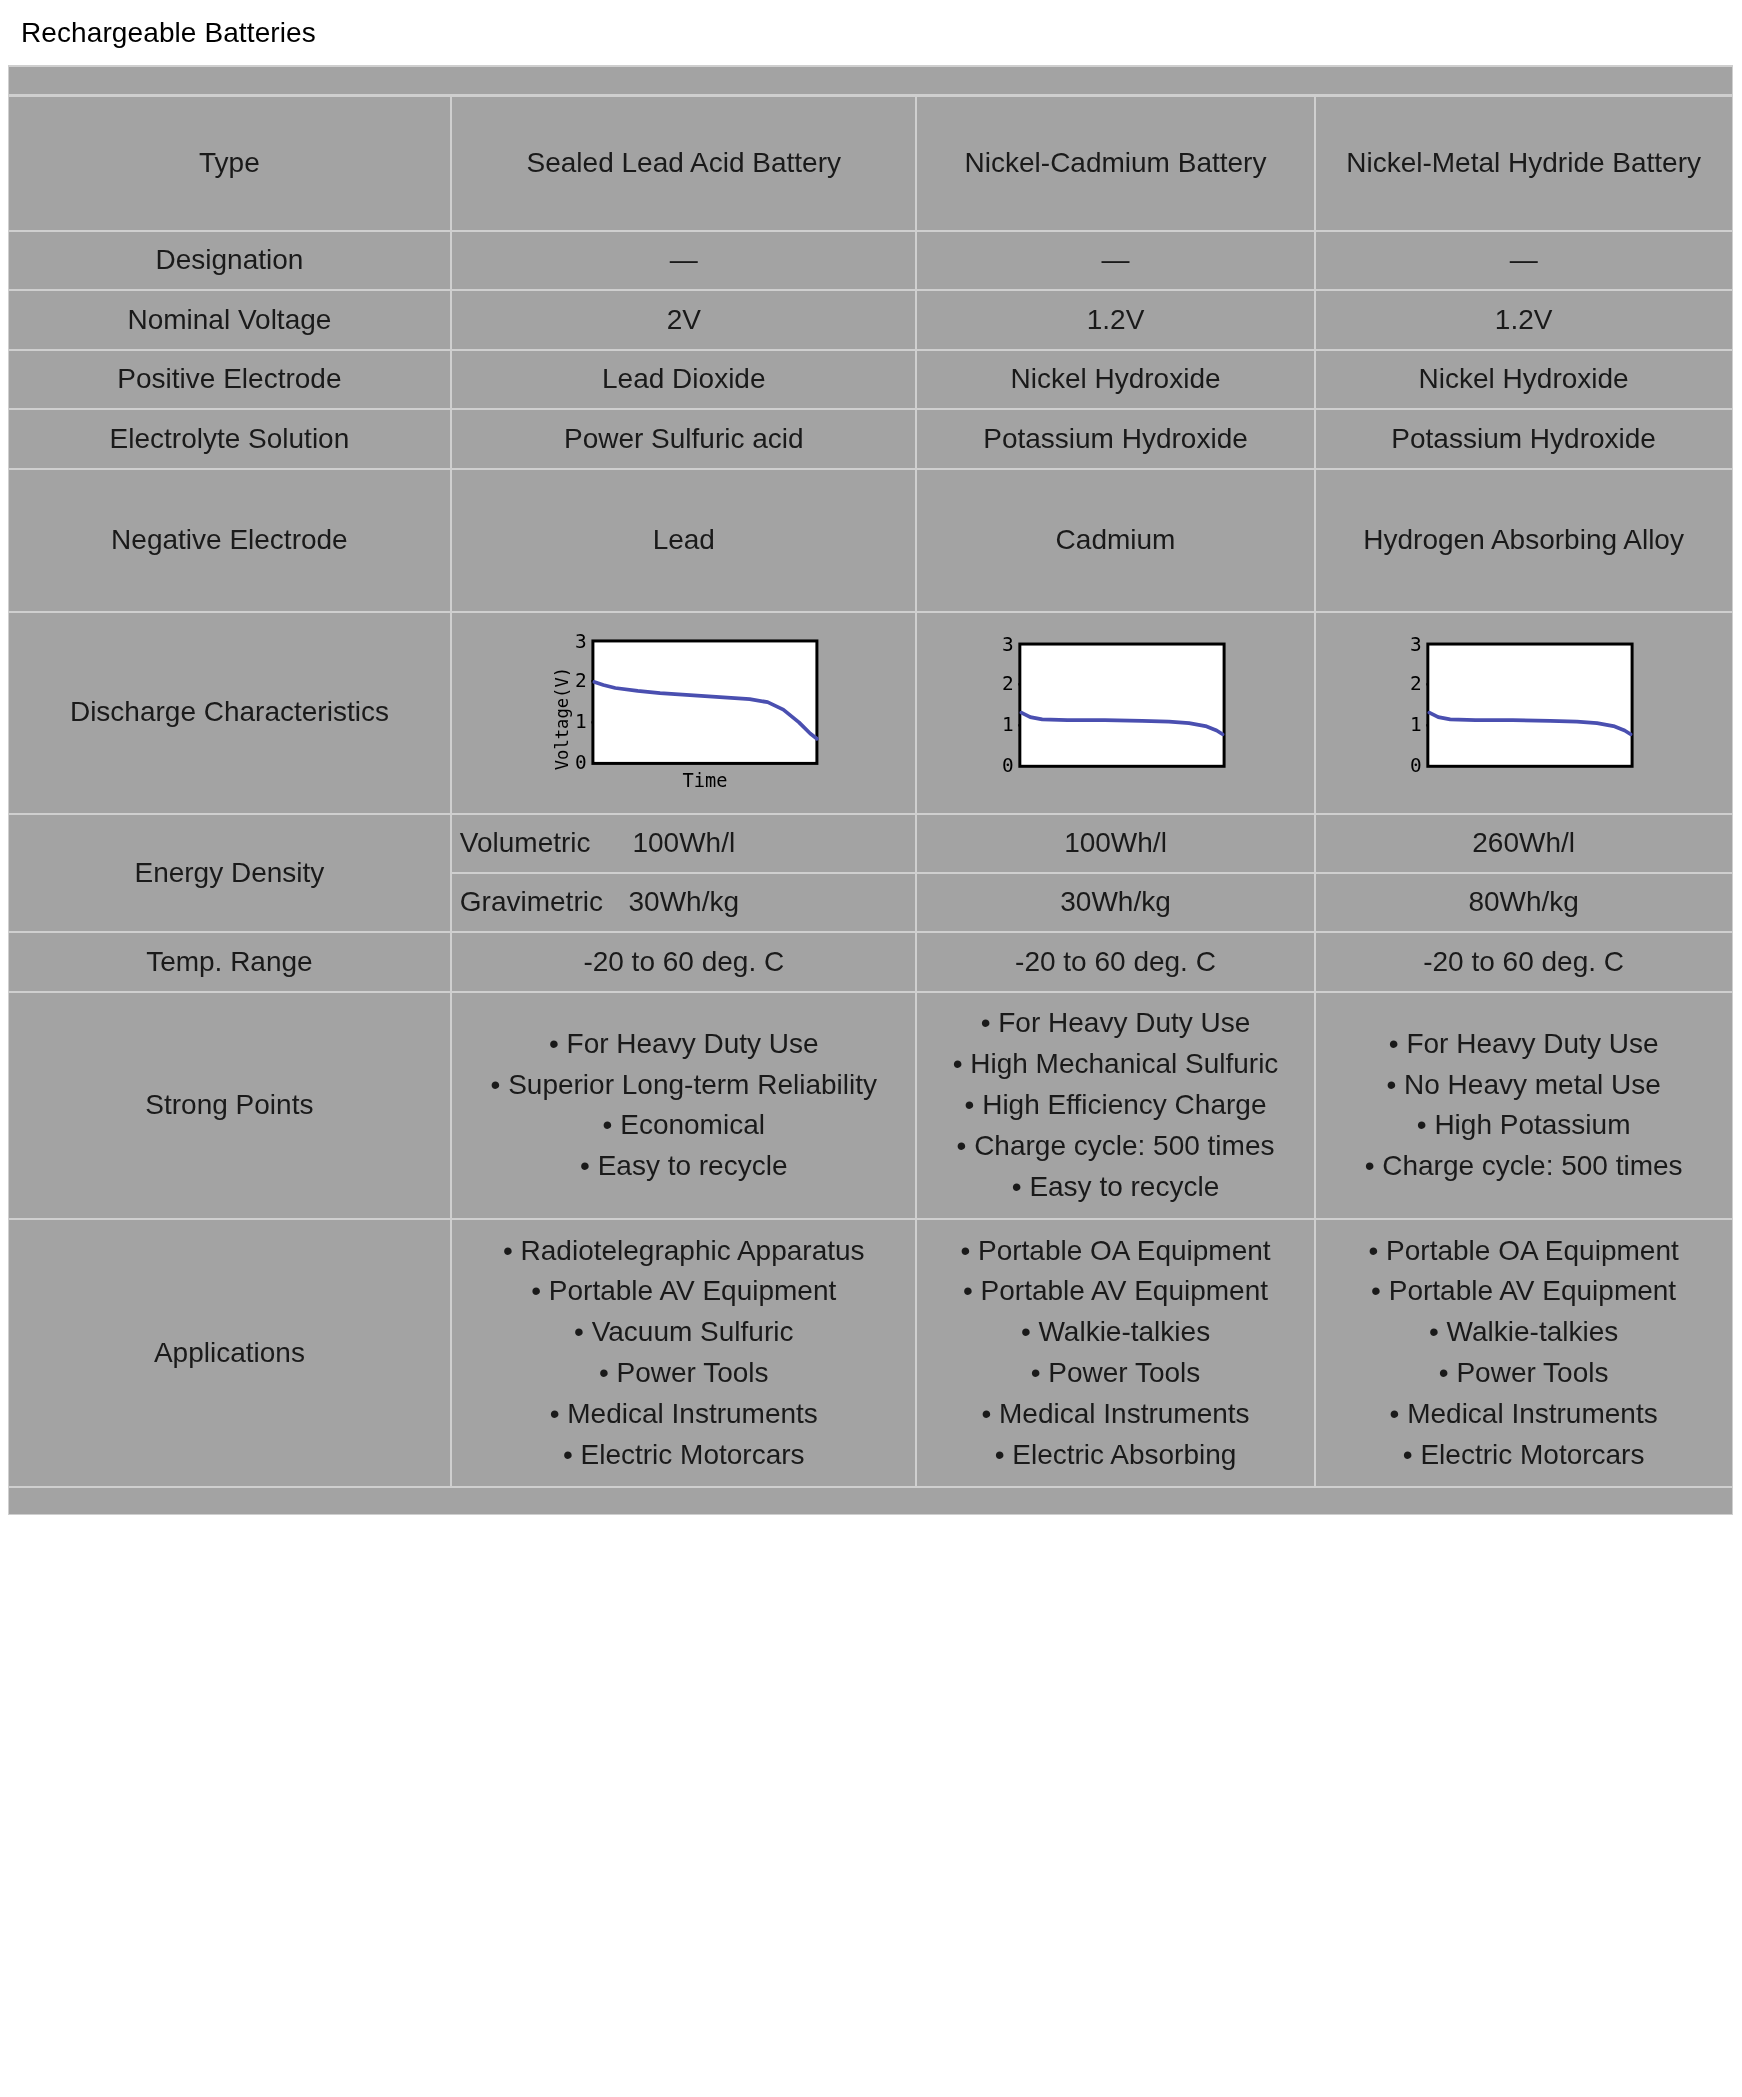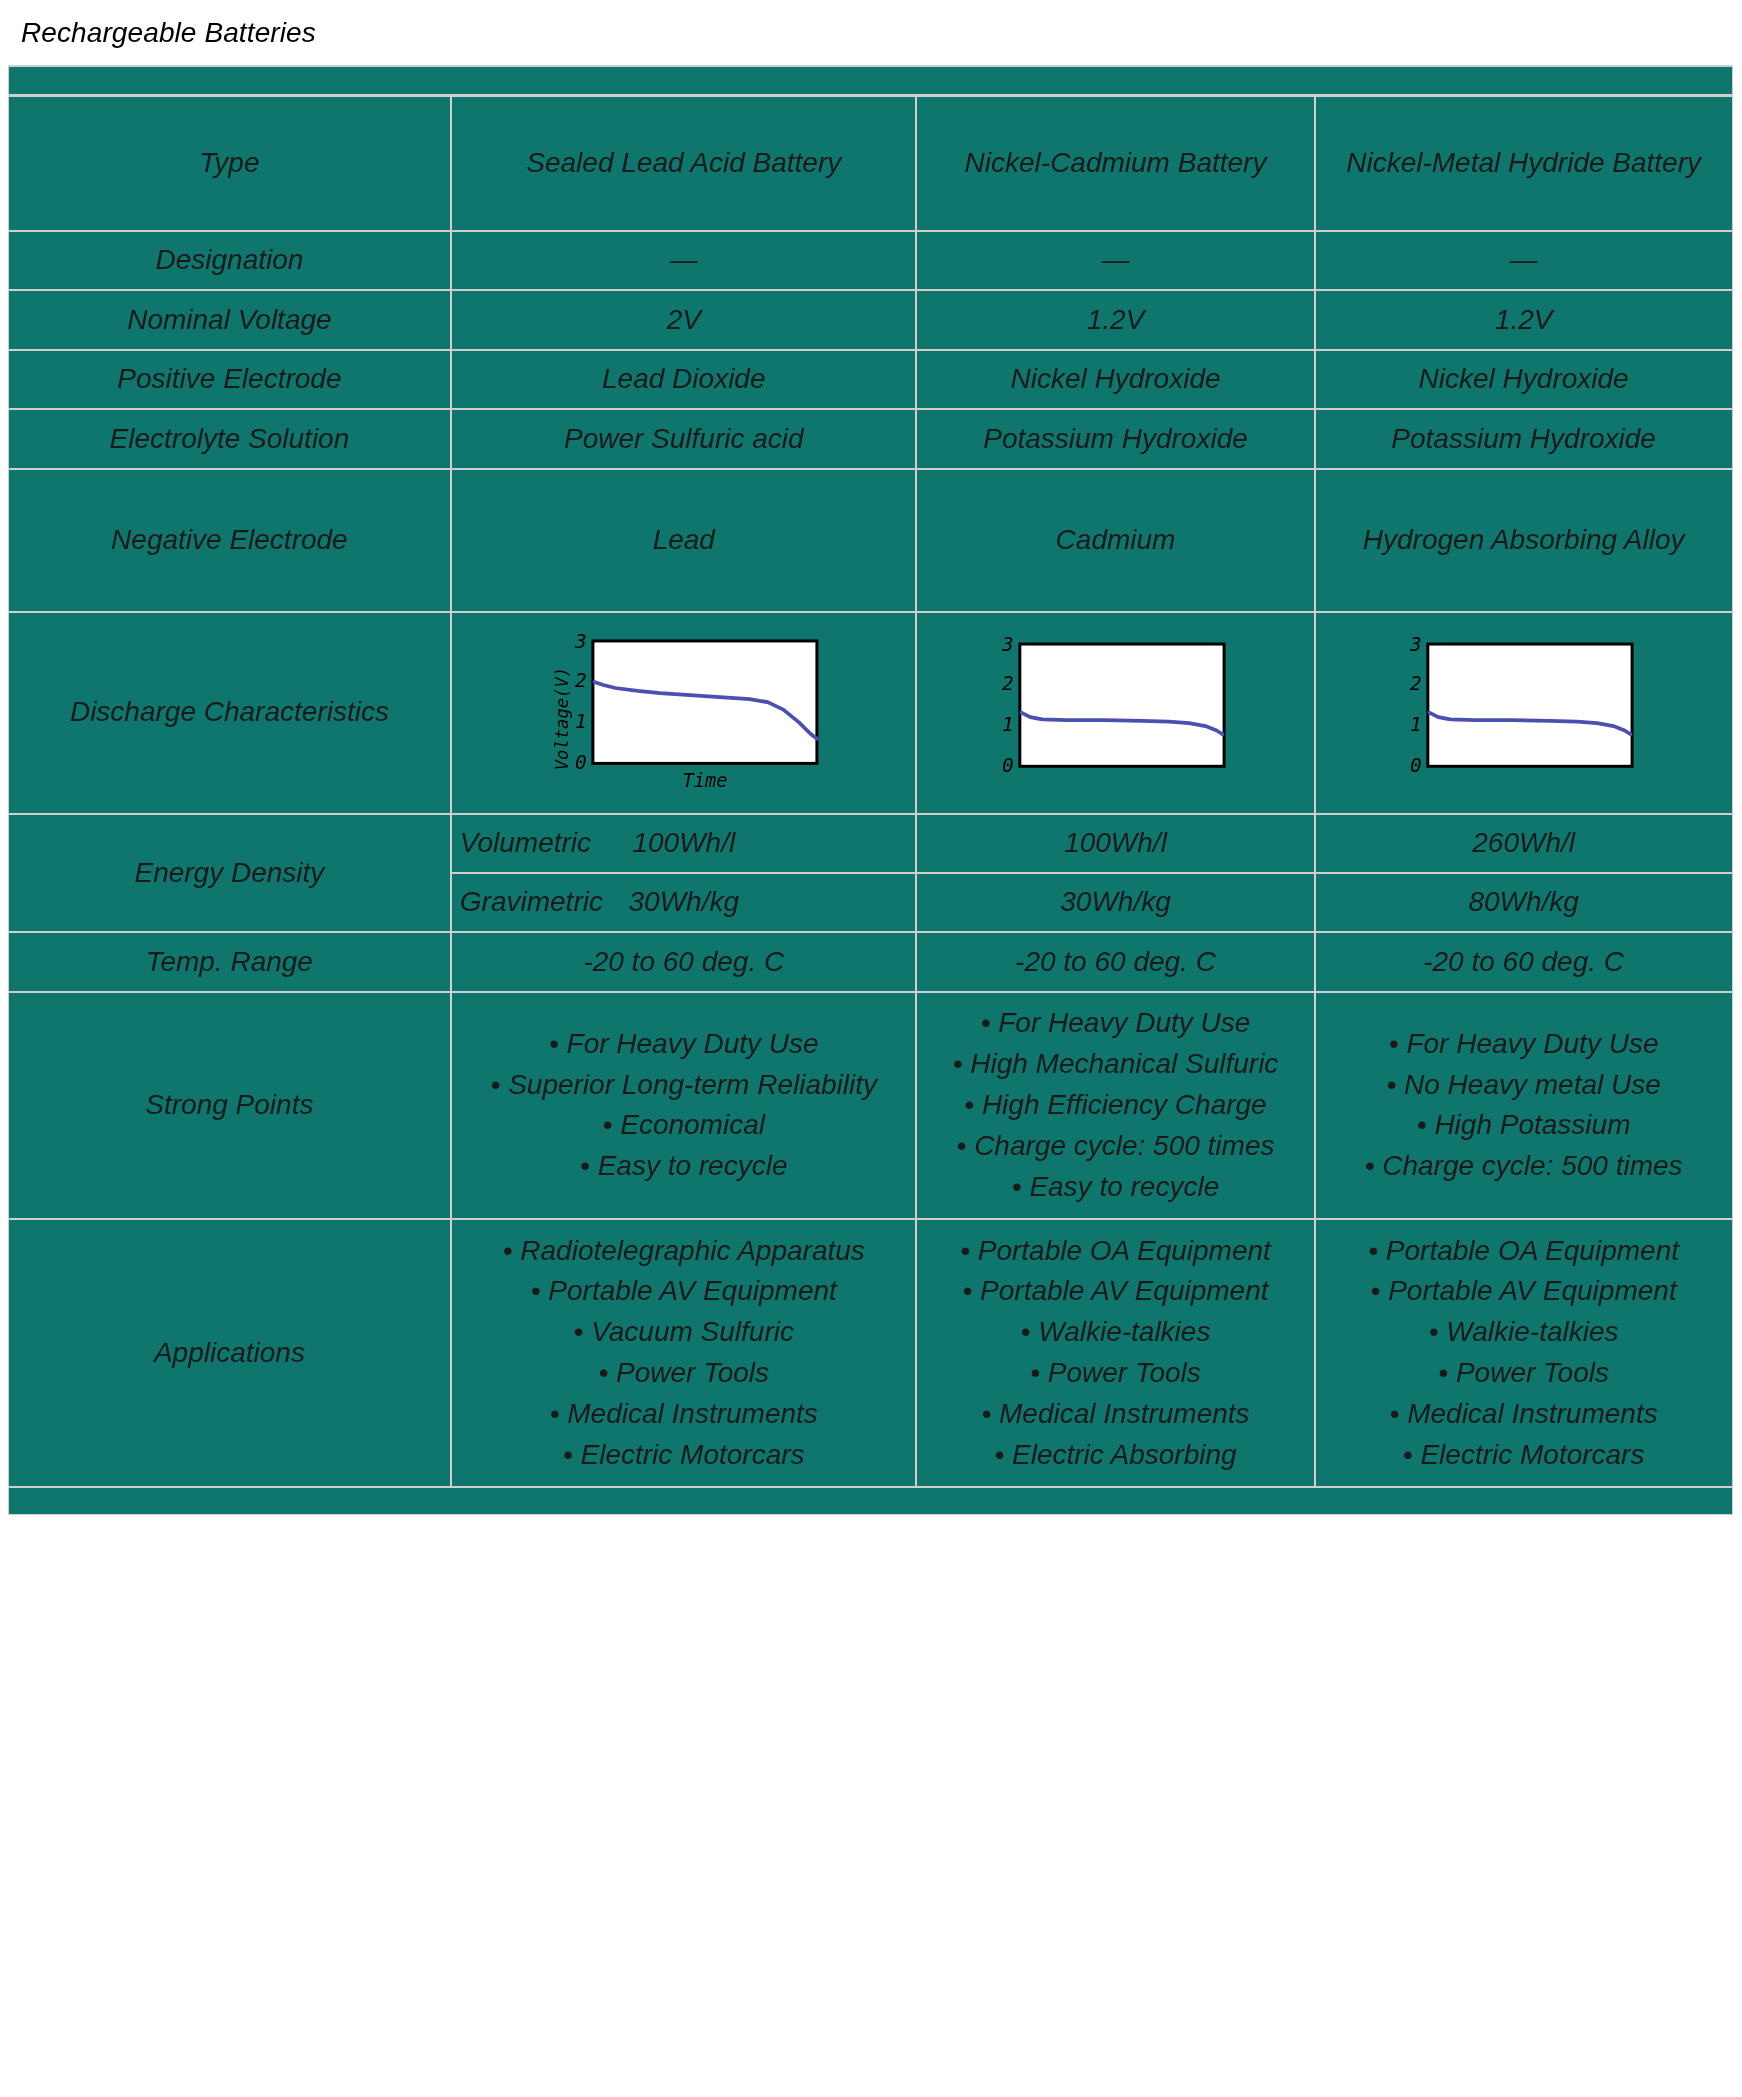--- a/index.html
+++ b/index.html
@@ -9,36 +9,35 @@
   }
   body {
     font-family: "Liberation Sans", sans-serif;
     color: #000000;
     width: 1743px;
   }
   .page {
     width: 1743px;
     box-sizing: border-box;
     padding: 0;
-    font-style: italic;
   }
   .page-title {
     font-size: 28px;
     line-height: 1.2;
     padding: 16.4px 0 15px 21px;
     color: #000;
     letter-spacing: 0.1px;
   }
   table.battery-table {
     width: 1725px;
     margin: 0 0 0 7.5px;
     border-collapse: separate;
     border-spacing: 0;
     table-layout: fixed;
-    background: #0f766e;
+    background: #a3a3a3;
   }
   table.battery-table td, table.battery-table th {
     border: 1.5px solid #cfcfcf;
     text-align: center;
     vertical-align: middle;
     font-weight: normal;
     font-size: 28px;
     line-height: 1.30;
     padding: 10.5px 7.5px;
     color: #1a1a1a;

